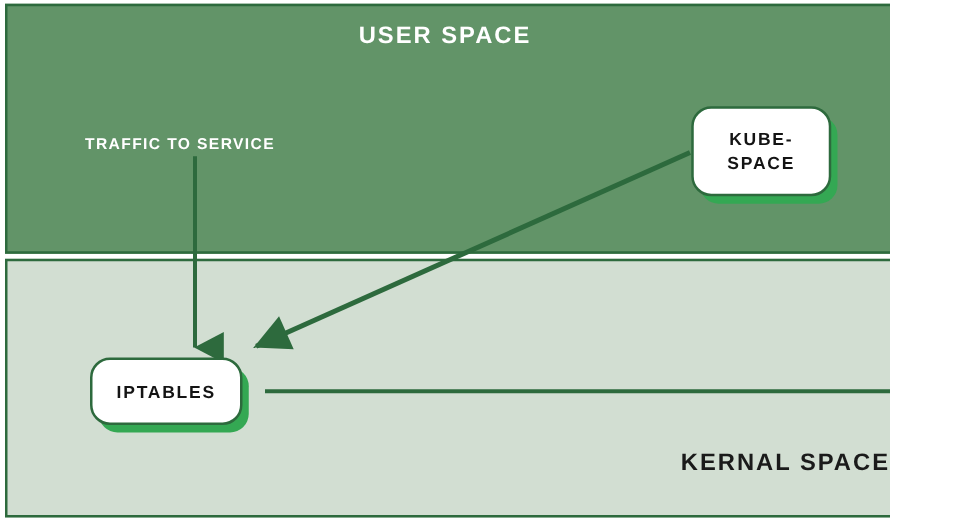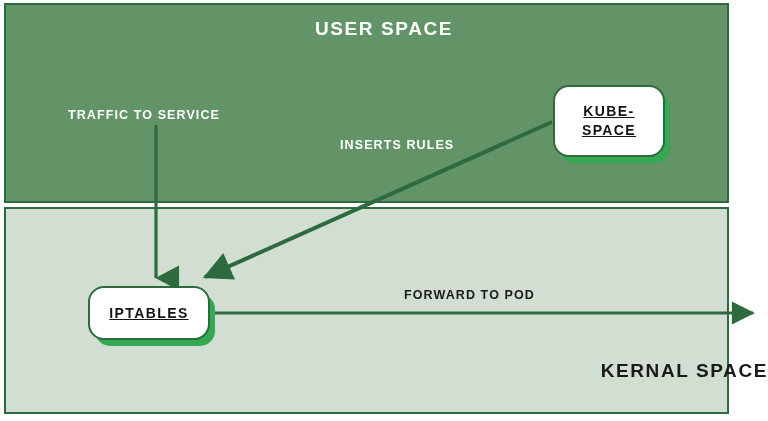--- a/index.html
+++ b/index.html
@@ -5,21 +5,21 @@
   html, body {
     margin: 0;
     padding: 0;
     background: #ffffff;
   }
   body {
     font-family: "Liberation Sans", sans-serif;
   }
   #canvas {
     position: relative;
-    width: 768px;
+    width: 712px;
     height: 421px;
     background: #ffffff;
     overflow: hidden;
   }
   .zone {
     position: absolute;
     box-sizing: border-box;
     border: 2px solid #2d6a3d;
   }
   #user-space-zone {
@@ -99,30 +99,29 @@
     align-items: center;
     justify-content: center;
     text-align: center;
   }
   .node-label {
     font-weight: bold;
     font-size: 14px;
     letter-spacing: 1.4px;
     color: #141414;
     line-height: 1.35;
-    text-decoration: underline;
   }
   #node-kube-proxy {
     left: 553px;
     top: 85px;
     width: 112px;
     height: 72px;
   }
   #node-iptables {
-    left: 88px;
+    left: 72px;
     top: 286px;
     width: 122px;
     height: 54px;
     text-align: right;
   }
 </style>
 </head>
 <body>
 
 <div id="canvas">
@@ -152,23 +151,21 @@
       <line x1="552" y1="122" x2="205" y2="277" stroke="#2d6a3d" stroke-width="4" marker-end="url(#arrowhead-generic)"></line>
     </g>
 
     <g>
       <line x1="212" y1="313" x2="753" y2="313" stroke="#2d6a3d" stroke-width="3.2" marker-end="url(#arrowhead-generic)"></line>
     </g>
   </svg>
 
   <div class="edge-label" id="label-traffic-to-service">TRAFFIC TO SERVICE</div>
 
-  <div class="edge-label" id="label-inserts-rules">INSERTS RULES</div>
 
-  <div class="edge-label" id="label-forward-to-pod">FORWARD TO POD</div>
 
   <div class="node" id="node-kube-proxy">
     <div class="node-label">
       <span>KUBE-</span><br>
       <span>SPACE</span>
     </div>
   </div>
 
   <div class="node" id="node-iptables">
     <div class="node-label">IPTABLES</div>

